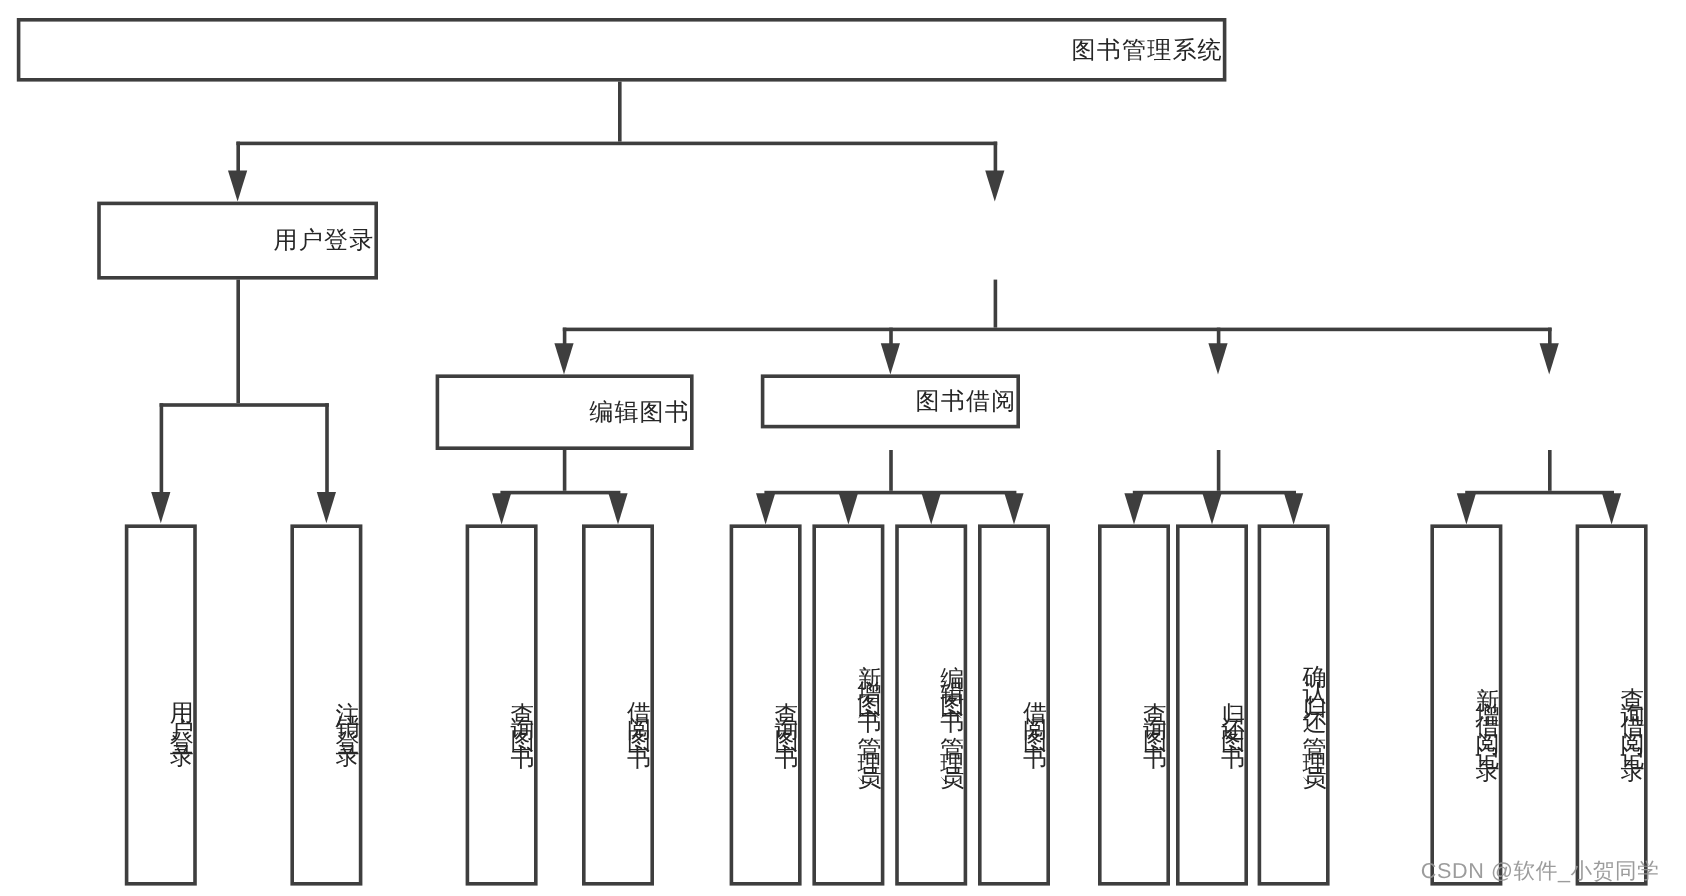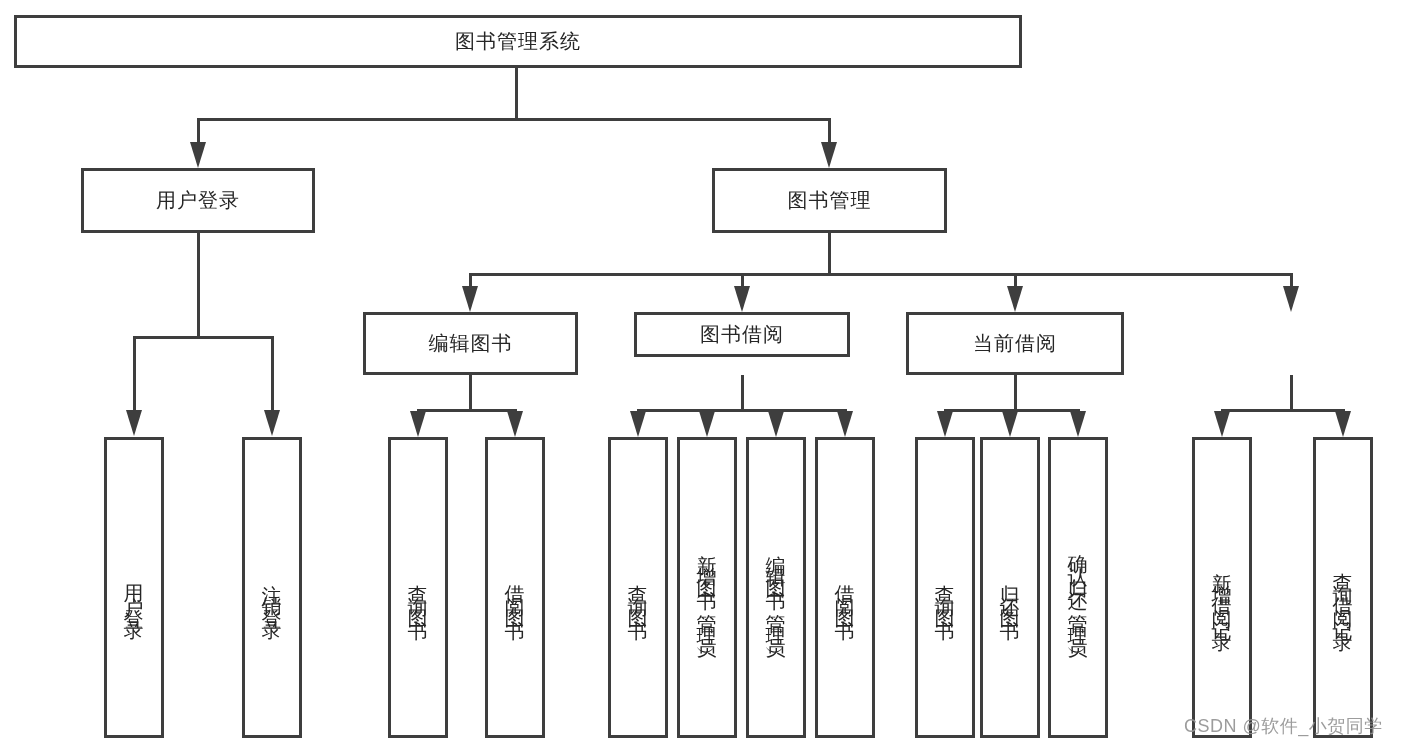--- a/index.html
+++ b/index.html
@@ -11,21 +11,21 @@
     font-family: "Liberation Sans", "DejaVu Sans", sans-serif;
     overflow: hidden;
   }
   .box {
     position: absolute;
     box-sizing: border-box;
     border: 3px solid #3e3e3e;
     background: #ffffff;
     display: flex;
     align-items: center;
-    justify-content: center;
+    justify-content: flex-end;
   }
   .lbl {
     color: #262626;
     font-size: 20px;
     letter-spacing: 1px;
     white-space: nowrap;
   }
   .leaf .lbl {
     writing-mode: vertical-rl;
     text-orientation: mixed;
@@ -63,32 +63,26 @@
 
 <div class="canvas">
 
   <div class="box" style="left:14px;top:15px;width:1008px;height:53px">
     <span class="lbl">图书管理系统</span>
   </div>
 
   <div class="box" style="left:81px;top:168px;width:234px;height:65px">
     <span class="lbl">用户登录</span>
   </div>
-  <div class="box" style="left:712px;top:168px;width:235px;height:65px">
-    <span class="lbl">图书管理</span>
-  </div>
 
   <div class="box" style="left:363px;top:312px;width:215px;height:63px">
     <span class="lbl">编辑图书</span>
   </div>
   <div class="box" style="left:634px;top:312px;width:216px;height:45px">
     <span class="lbl">图书借阅</span>
-  </div>
-  <div class="box" style="left:906px;top:312px;width:218px;height:63px">
-    <span class="lbl">当前借阅</span>
   </div>
 
   <div class="box leaf" style="left:104px;top:437px;width:60px;height:301px">
     <span class="lbl">用户登录</span>
   </div>
   <div class="box leaf" style="left:242px;top:437px;width:60px;height:301px">
     <span class="lbl">注销登录</span>
   </div>
 
   <div class="box leaf" style="left:388px;top:437px;width:60px;height:301px">

